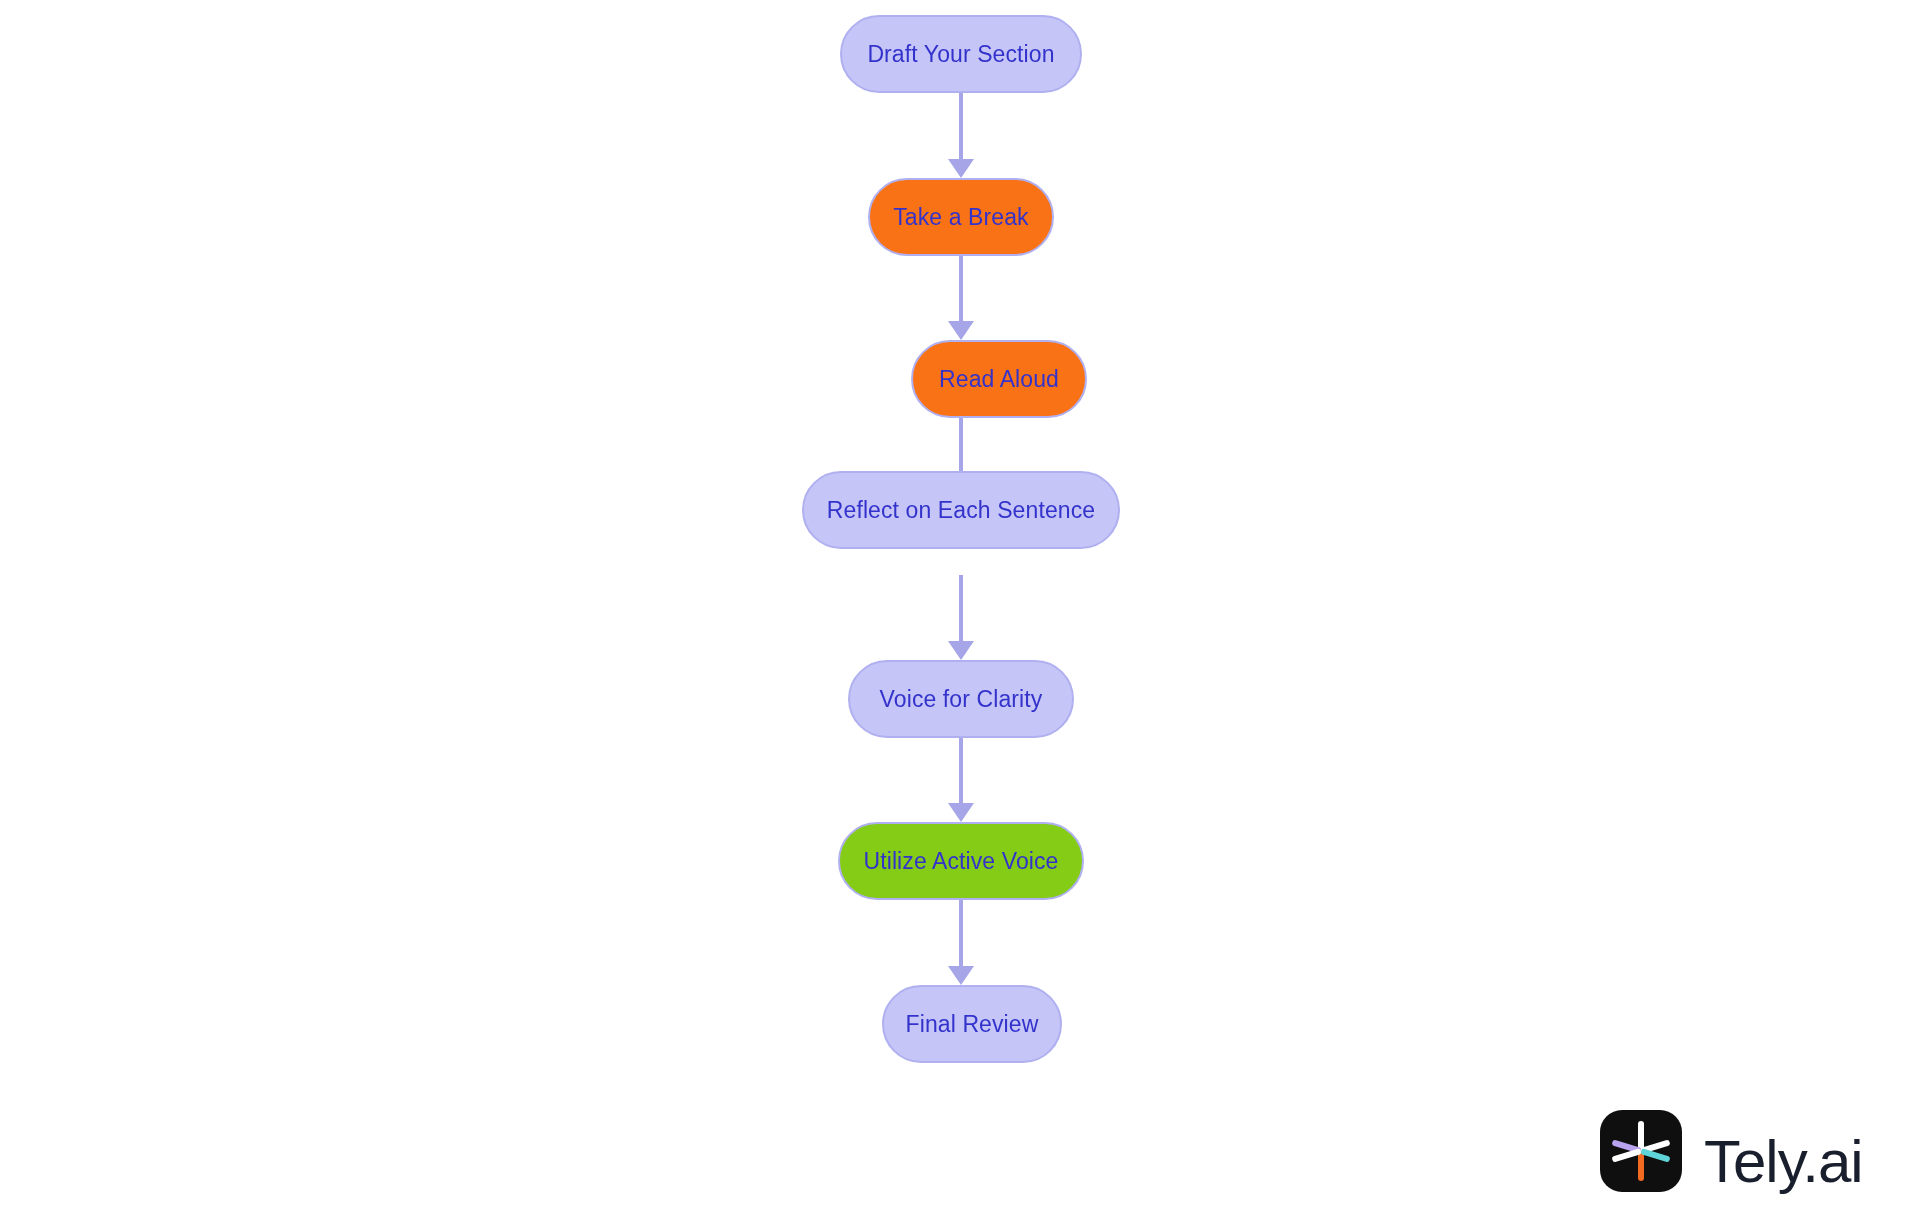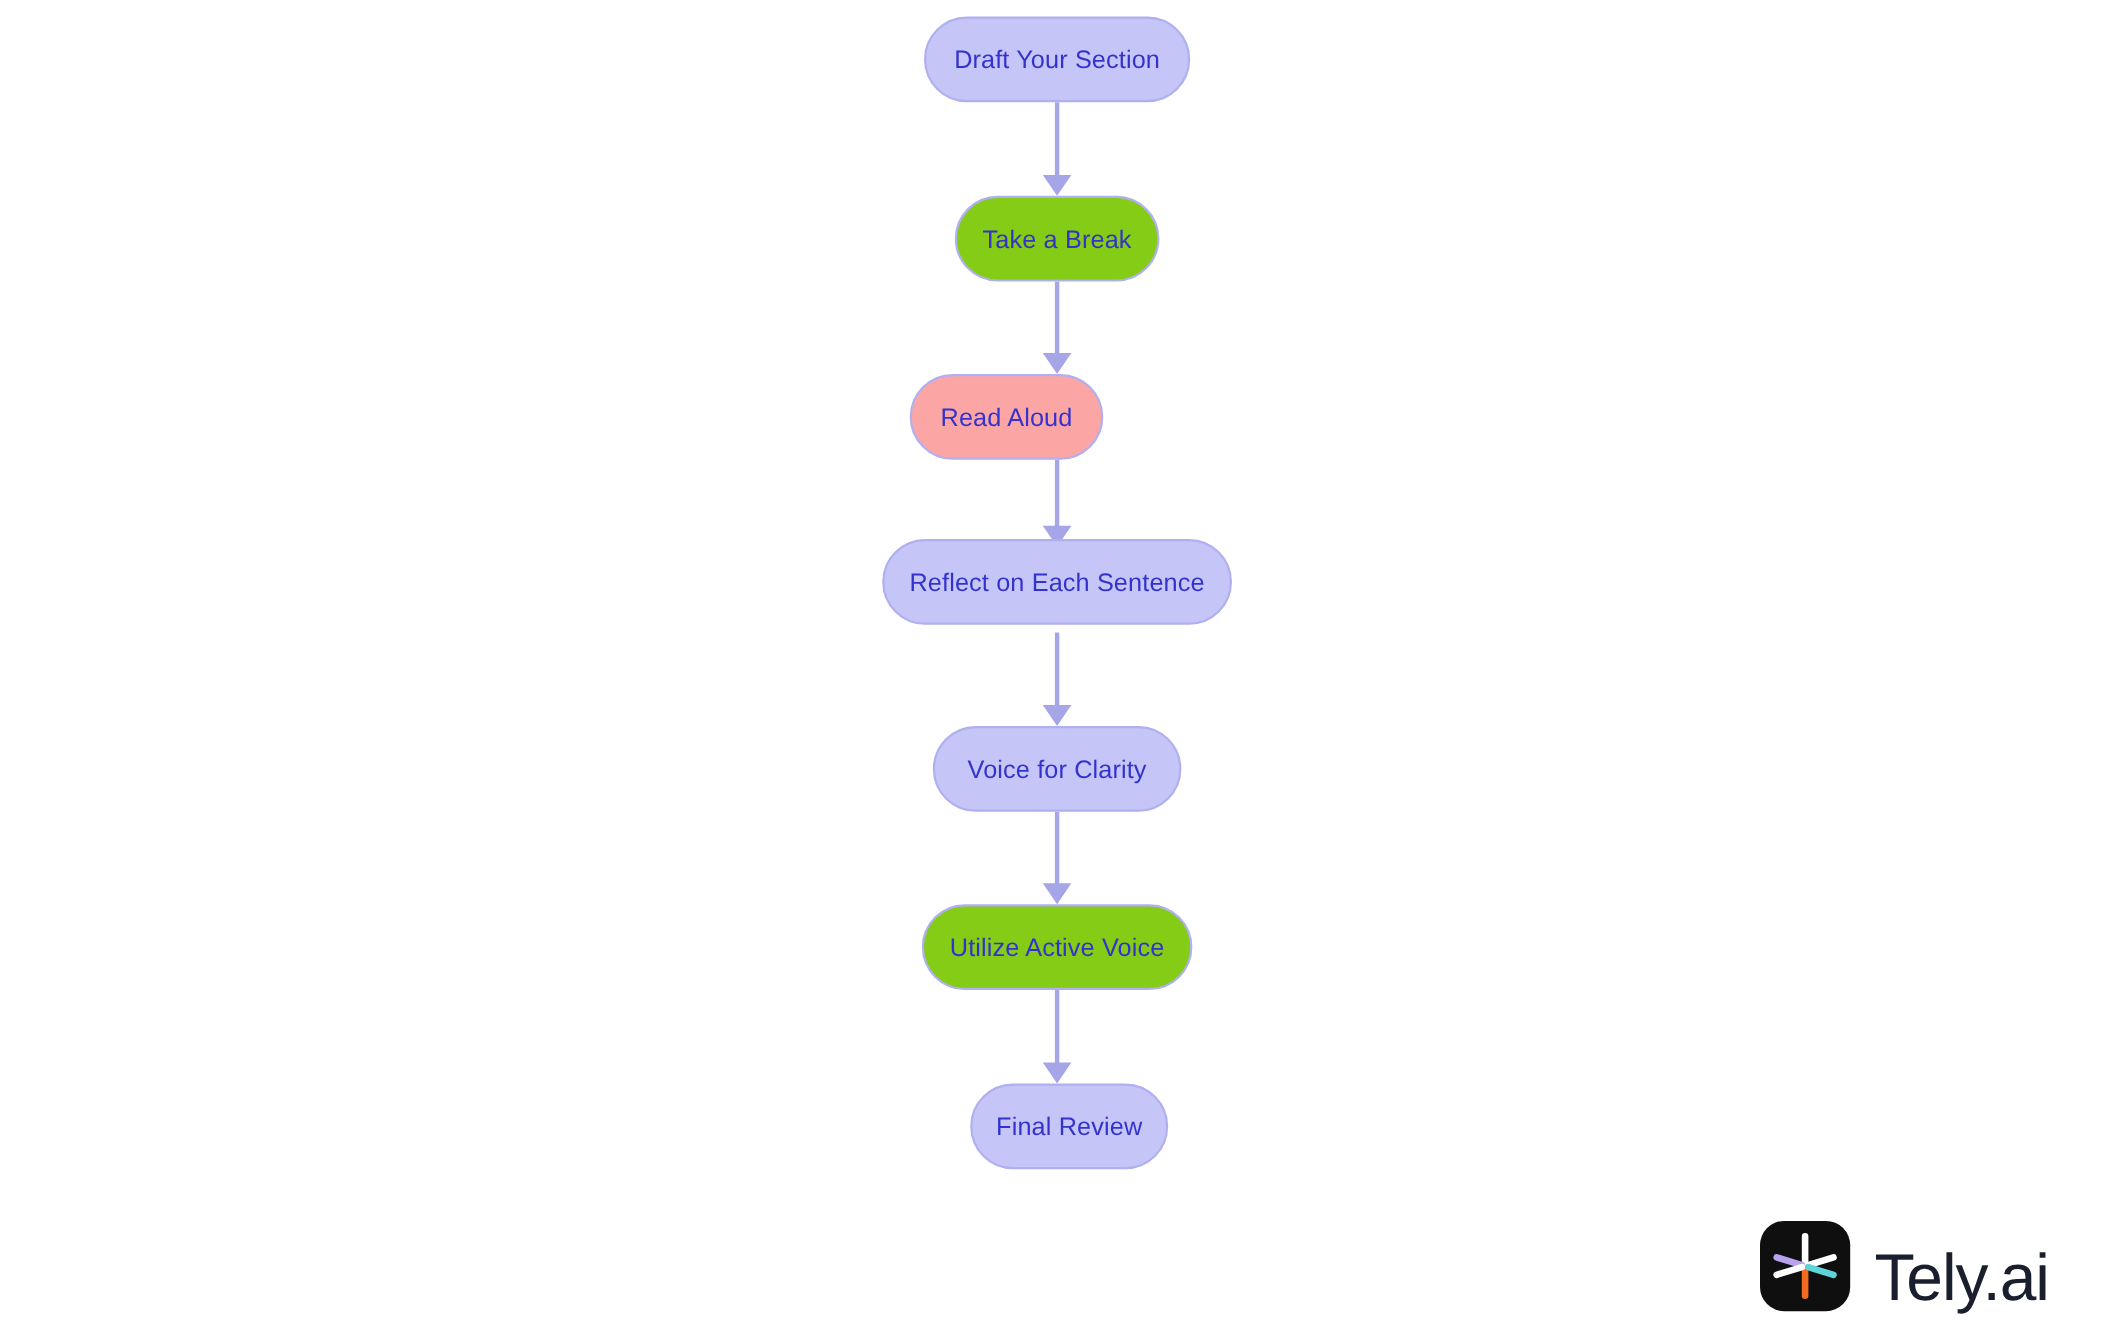--- a/index.html
+++ b/index.html
@@ -123,23 +123,23 @@
         <div class="conn-line" style="height: 67px; background: rgb(165, 165, 232);"></div>
         <div class="conn-head" style="top: 65px; border-top-color: rgb(165, 165, 232);"></div>
       </div>
       <div class="flow-connector" style="left: 948px; top: 900px; height: 85px;">
         <div class="conn-line" style="height: 68px; background: rgb(165, 165, 232);"></div>
         <div class="conn-head" style="top: 66px; border-top-color: rgb(165, 165, 232);"></div>
       </div>
     </div>
   <div id="nodes-layer">
       <div class="flow-node" style="left: 840px; top: 15px; width: 242px; background: rgb(197, 197, 248); border-color: rgb(176, 176, 240); color: rgb(51, 51, 204);">Draft Your Section</div>
-      <div class="flow-node" style="left: 868px; top: 178px; width: 186px; background: #84cc16; border-color: rgb(176, 176, 240); color: rgb(51, 51, 204);">Take a Break</div>
-      <div class="flow-node" style="left: 827px; top: 340px; width: 176px; background: #fca5a5; border-color: rgb(176, 176, 240); color: rgb(51, 51, 204);">Read Aloud</div>
-      <div class="flow-node" style="left: 802px; top: 490px; width: 318px; background: rgb(197, 197, 248); border-color: rgb(176, 176, 240); color: rgb(51, 51, 204);">Reflect on Each Sentence</div>
+      <div class="flow-node" style="left: 868px; top: 178px; width: 186px; background: #f97316; border-color: rgb(176, 176, 240); color: rgb(51, 51, 204);">Take a Break</div>
+      <div class="flow-node" style="left: 911px; top: 340px; width: 176px; background: #f97316; border-color: rgb(176, 176, 240); color: rgb(51, 51, 204);">Read Aloud</div>
+      <div class="flow-node" style="left: 802px; top: 471px; width: 318px; background: rgb(197, 197, 248); border-color: rgb(176, 176, 240); color: rgb(51, 51, 204);">Reflect on Each Sentence</div>
       <div class="flow-node" style="left: 848px; top: 660px; width: 226px; background: rgb(197, 197, 248); border-color: rgb(176, 176, 240); color: rgb(51, 51, 204);">Voice for Clarity</div>
       <div class="flow-node" style="left: 838px; top: 822px; width: 246px; background: #84cc16; border-color: rgb(176, 176, 240); color: rgb(51, 51, 204);">Utilize Active Voice</div>
       <div class="flow-node" style="left: 882px; top: 985px; width: 180px; background: rgb(197, 197, 248); border-color: rgb(176, 176, 240); color: rgb(51, 51, 204);">Final Review</div>
     </div>
 </div>
 
 <div id="brand-logo" style="left: 1600px; top: 1110px;">
   <div class="logo-mark" id="logo-mark" style="background: rgb(16, 15, 15);">
       <div class="spoke" style="width: 30px; background: rgb(255, 255, 255); transform: translate(0px, -50%) rotate(-90deg);"></div>
       <div class="spoke" style="width: 30px; background: rgb(243, 107, 33); transform: translate(0px, -50%) rotate(90deg);"></div>

